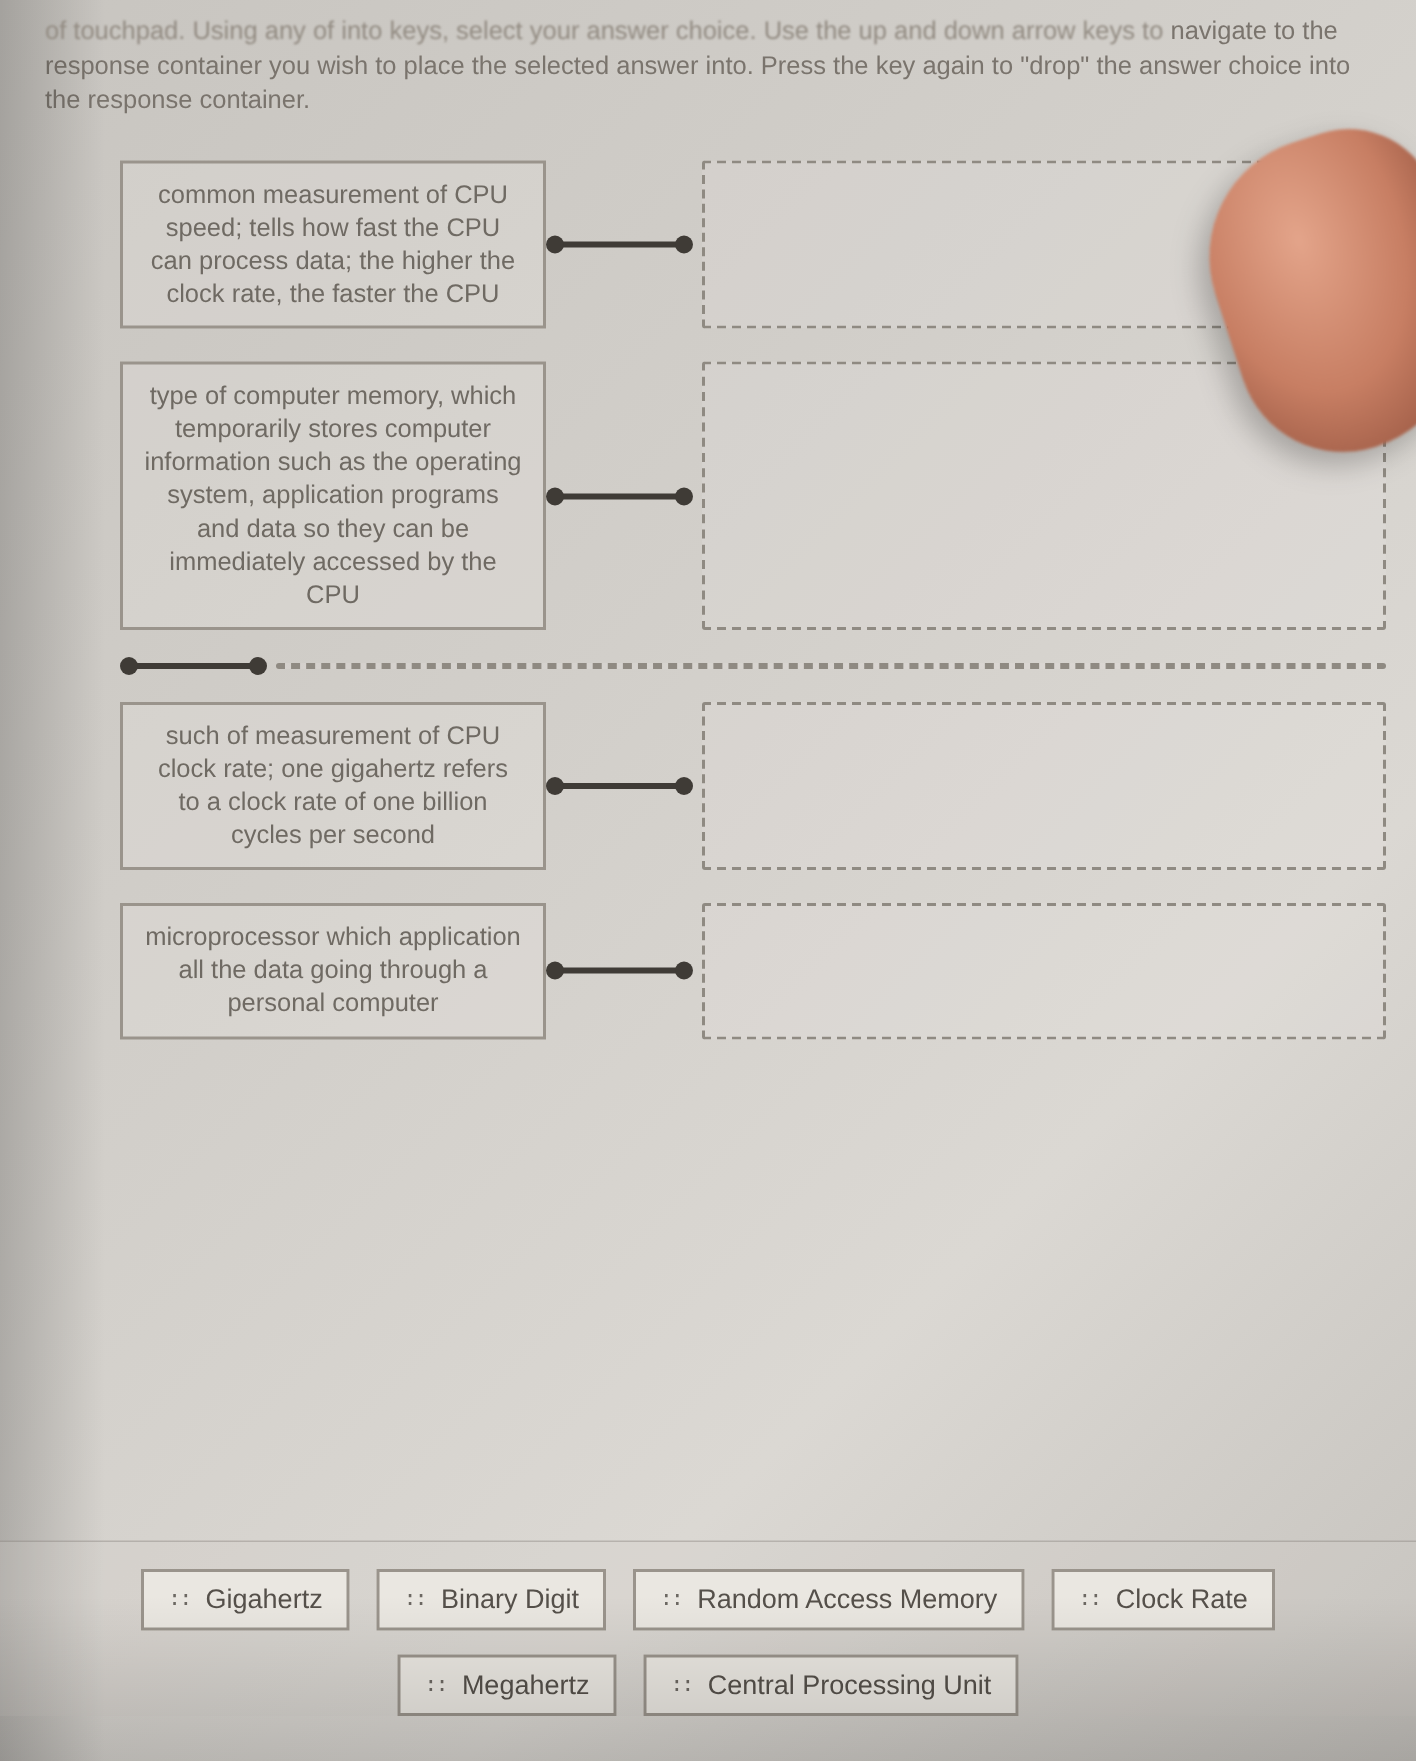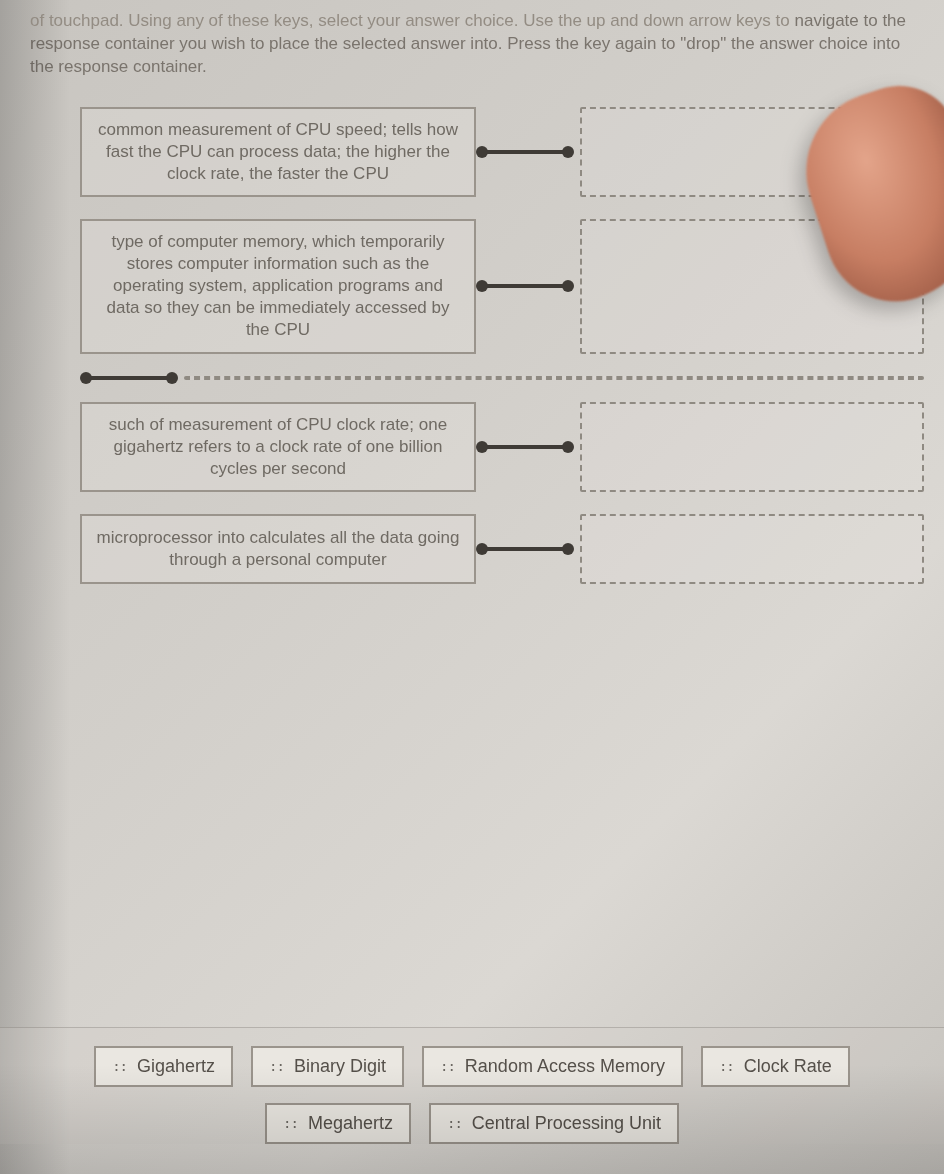--- a/index.html
+++ b/index.html
@@ -21,21 +21,21 @@
     .instructions .faint { color: #938c83; filter: blur(0.6px); }
     .matching-area {
       padding: 10px 20px 0 80px;
     }
     .row {
       display: flex;
       align-items: center;
       margin-bottom: 22px;
     }
     .def-box {
-      width: 396px;
+      width: 284px;
       min-height: 70px;
       border: 2px solid #9a948c;
       background: rgba(235,232,227,0.25);
       display: flex;
       align-items: center;
       justify-content: center;
       text-align: center;
       padding: 10px 14px;
       font-size: 17px;
       line-height: 1.3;
@@ -131,21 +131,21 @@
       background: linear-gradient(0deg, rgba(0,0,0,0.15), rgba(0,0,0,0));
       pointer-events:none;
     }
   </style>
 </head>
 <body>
 
 <div class="shadow-left"></div>
 
 <div class="instructions">
-  <span class="faint">of touchpad. Using any of these keys, select your answer choice. Use the up and down arrow keys to</span>
+  <span class="faint">of touchpad. Using any of into keys, select your answer choice. Use the up and down arrow keys to</span>
   <span>navigate to the response container you wish to place the selected answer into. Press the key again to</span>
   <span>"drop" the answer choice into the response container.</span>
 </div>
 
 <div class="matching-area">
 
   <div class="row">
     <div class="def-box">
       <span>common measurement of CPU speed; tells how fast the CPU can process data; the higher the clock rate, the faster the CPU</span>
     </div>
@@ -178,21 +178,21 @@
       <span>such of measurement of CPU clock rate; one gigahertz refers to a clock rate of one billion cycles per second</span>
     </div>
     <div class="connector"></div>
     <div class="drop-wrap">
         <div class="drop-box"></div>
       </div>
   </div>
 
   <div class="row">
     <div class="def-box">
-      <span>microprocessor into calculates all the data going through a personal computer</span>
+      <span>microprocessor which application all the data going through a personal computer</span>
     </div>
     <div class="connector"></div>
     <div class="drop-wrap">
         <div class="drop-box"></div>
       </div>
   </div>
 
 </div>
 
 <div class="answer-bank">

